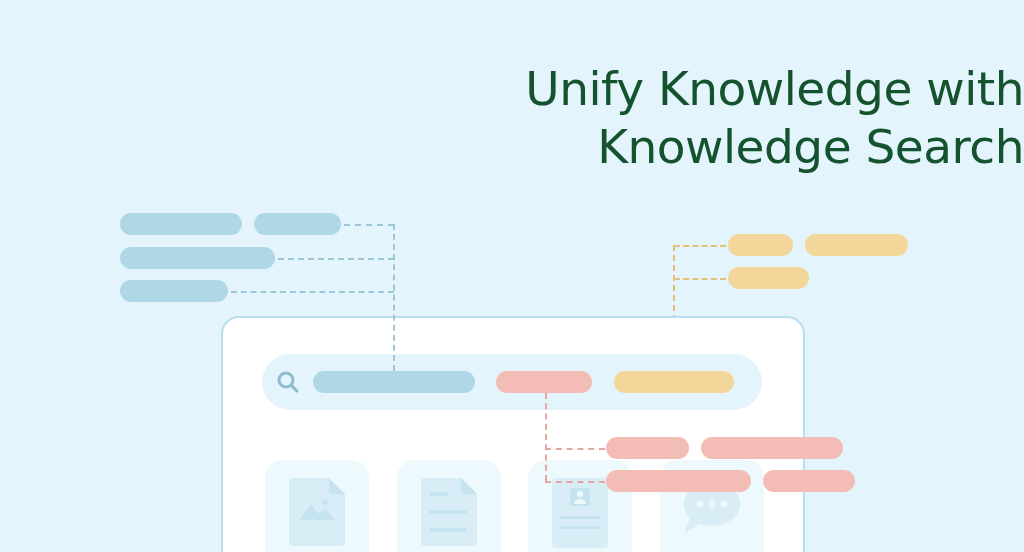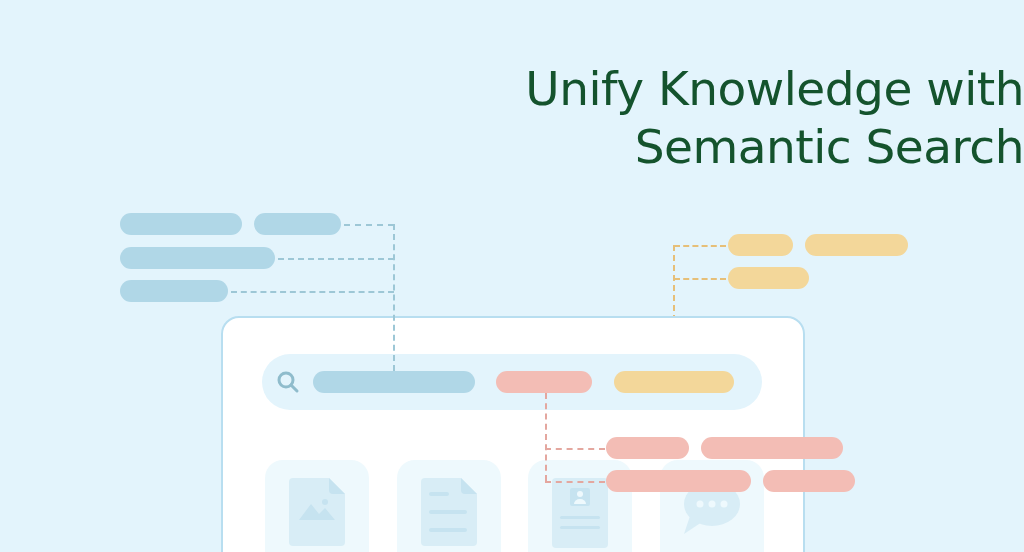--- a/index.html
+++ b/index.html
@@ -17,21 +17,21 @@
   .window { position:absolute; left:221px; top:316px; width:580px; height:260px; background:#ffffff; border:2px solid #b8def0; border-radius:18px; }
   .searchbar { position:absolute; left:262px; top:354px; width:500px; height:56px; background:#e3f4fc; border-radius:28px; }
   .tile { position:absolute; top:460px; width:104px; height:110px; background:#eef9fd; border-radius:18px; }
   .tile svg { position:absolute; left:20px; top:18px; }
 </style>
 </head>
 <body>
 
 <div class="title">
   <div>Unify Knowledge with</div>
-  <div>Semantic Search</div>
+  <div>Knowledge Search</div>
 </div>
 
 <div class="pill blue" style="left:120px;top:213px;width:122px;"></div>
 <div class="pill blue" style="left:254px;top:213px;width:87px;"></div>
 <div class="pill blue" style="left:120px;top:247px;width:155px;"></div>
 <div class="pill blue" style="left:120px;top:280px;width:108px;"></div>
 <div class="dash-h c-blue" style="left:344px;top:224px;width:50px;"></div>
 <div class="dash-h c-blue" style="left:278px;top:258px;width:116px;"></div>
 <div class="dash-h c-blue" style="left:231px;top:291px;width:163px;"></div>
 

